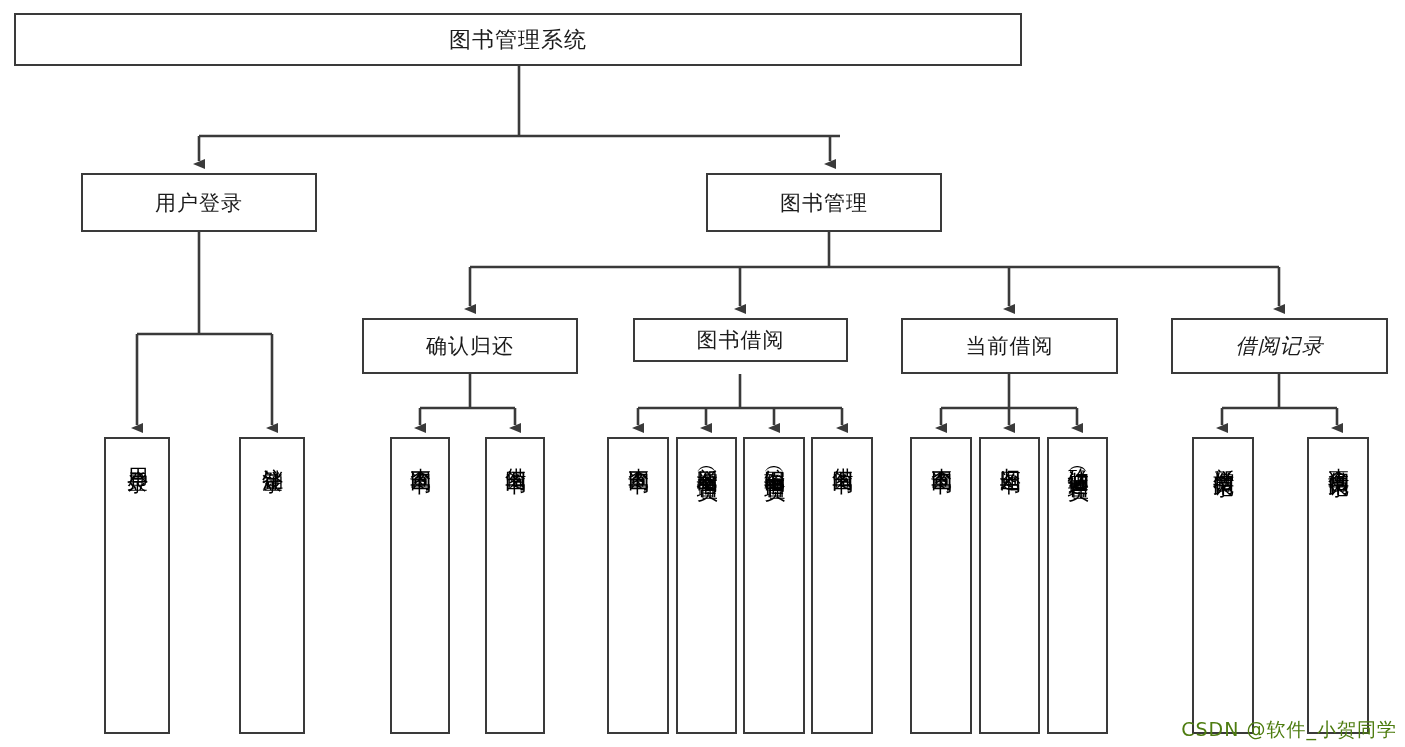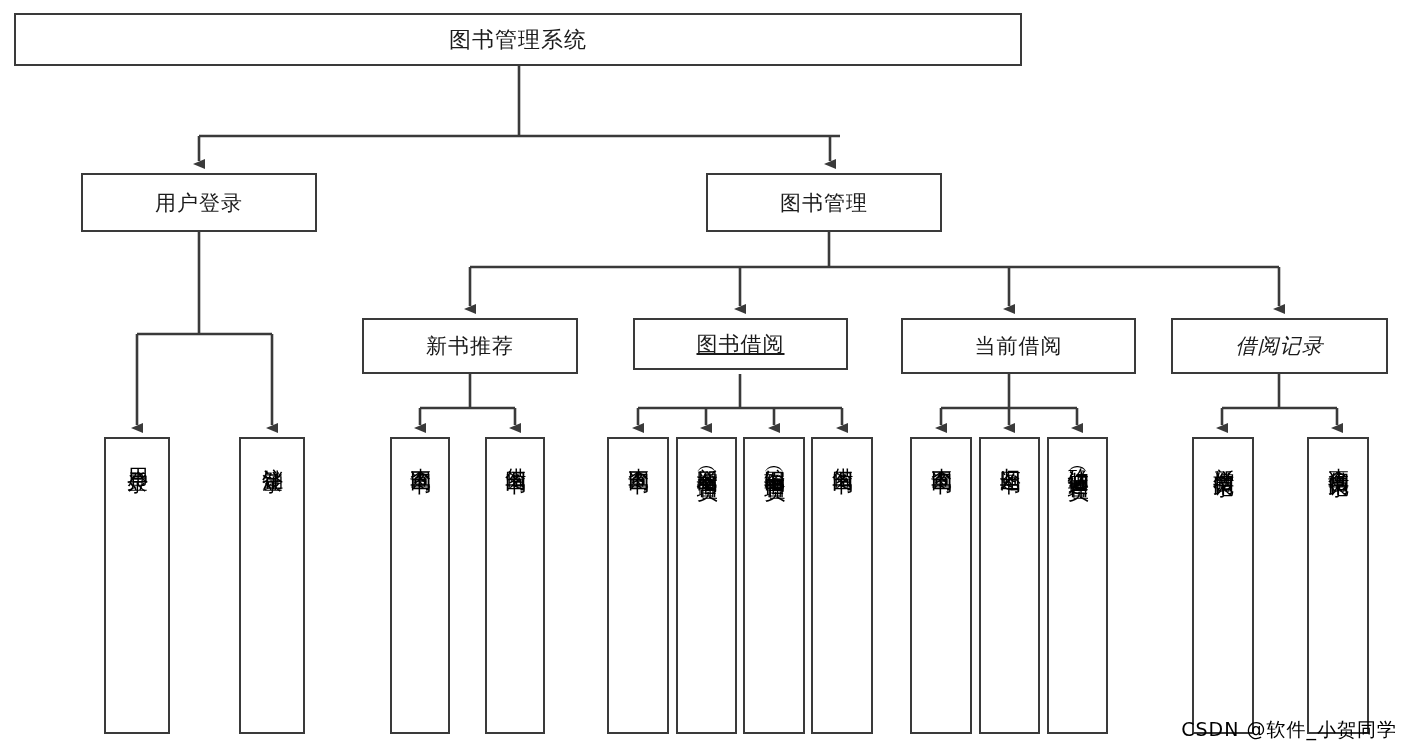--- a/index.html
+++ b/index.html
@@ -7,21 +7,21 @@
   #stage{position:relative;width:1405px;height:747px;background:#ffffff;text-align:right;}
   svg#wires{position:absolute;left:0;top:0;width:1405px;height:747px;}
   .node{position:absolute;box-sizing:border-box;border:2px solid #3a3a3a;background:#ffffff;
         display:flex;align-items:center;justify-content:center;color:#1b1b1b;}
   .node.h{font-size:21px;letter-spacing:1px;}
   .node.root{font-size:22px;letter-spacing:1px;}
   .leaf{writing-mode:vertical-rl;text-orientation:upright;font-size:21px;line-height:1.12;
         letter-spacing:2px;white-space:nowrap;padding-top:12px;}
   .leafbox{position:absolute;box-sizing:border-box;border:2px solid #3a3a3a;background:#ffffff;
            display:flex;align-items:flex-start;justify-content:center;overflow:hidden;}
-  .wm{position:absolute;right:8px;bottom:4px;font-size:19px;color:#000000;letter-spacing:1px;
+  .wm{position:absolute;right:8px;bottom:4px;font-size:19px;color:#4d7c0f;letter-spacing:1px;
       white-space:nowrap;margin-left:8px;}
 </style>
 </head>
 <body>
 
 <div id="stage">
 
   <svg id="wires" viewBox="0 0 1405 747">
     <defs>
       <marker id="arrow" markerWidth="10" markerHeight="12" refX="2" refY="6" orient="auto" markerUnits="userSpaceOnUse">
@@ -70,23 +70,23 @@
       <path d="M1222,408 L1222,425" marker-end="url(#arrow)"></path>
       <path d="M1337,408 L1337,425" marker-end="url(#arrow)"></path>
     </g>
   </svg>
 
   <div class="node root" style="left:14px;top:13px;width:1008px;height:53px;">图书管理系统</div>
 
   <div class="node h" style="left:81px;top:173px;width:236px;height:59px;">用户登录</div>
   <div class="node h" style="left:706px;top:173px;width:236px;height:59px;">图书管理</div>
 
-  <div class="node h" style="left:362px;top:318px;width:216px;height:56px;">新书推荐</div>
-  <div class="node h" style="left:633px;top:318px;width:215px;height:52px;text-decoration:underline;">图书借阅</div>
-  <div class="node h" style="left:901px;top:318px;width:235px;height:56px;">当前借阅</div>
+  <div class="node h" style="left:362px;top:318px;width:216px;height:56px;">确认归还</div>
+  <div class="node h" style="left:633px;top:318px;width:215px;height:44px;">图书借阅</div>
+  <div class="node h" style="left:901px;top:318px;width:217px;height:56px;">当前借阅</div>
   <div class="node h" style="left:1171px;top:318px;width:217px;height:56px;font-style:italic;">借阅记录</div>
 
   <div class="leafbox" style="left:104px;top:437px;width:66px;height:297px;">
     <span class="leaf">用户登录</span>
   </div>
   <div class="leafbox" style="left:239px;top:437px;width:66px;height:297px;">
     <span class="leaf">注销登录</span>
   </div>
 
   <div class="leafbox" style="left:390px;top:437px;width:60px;height:297px;">

